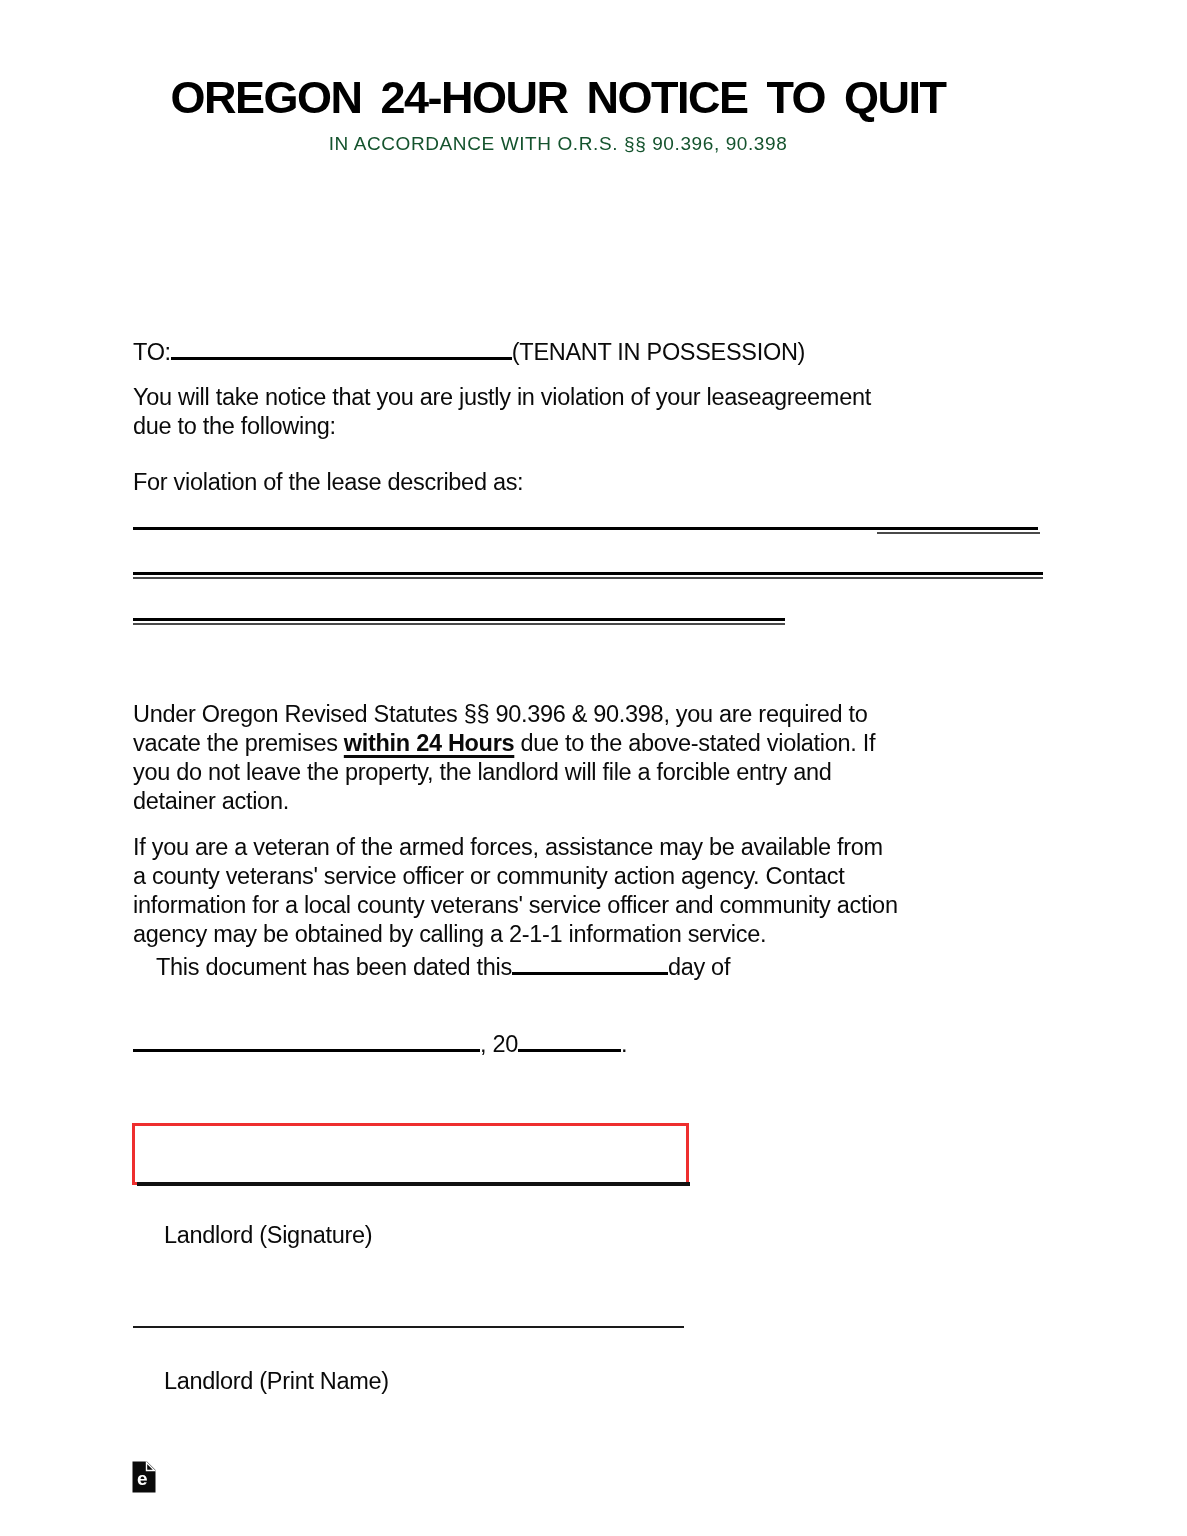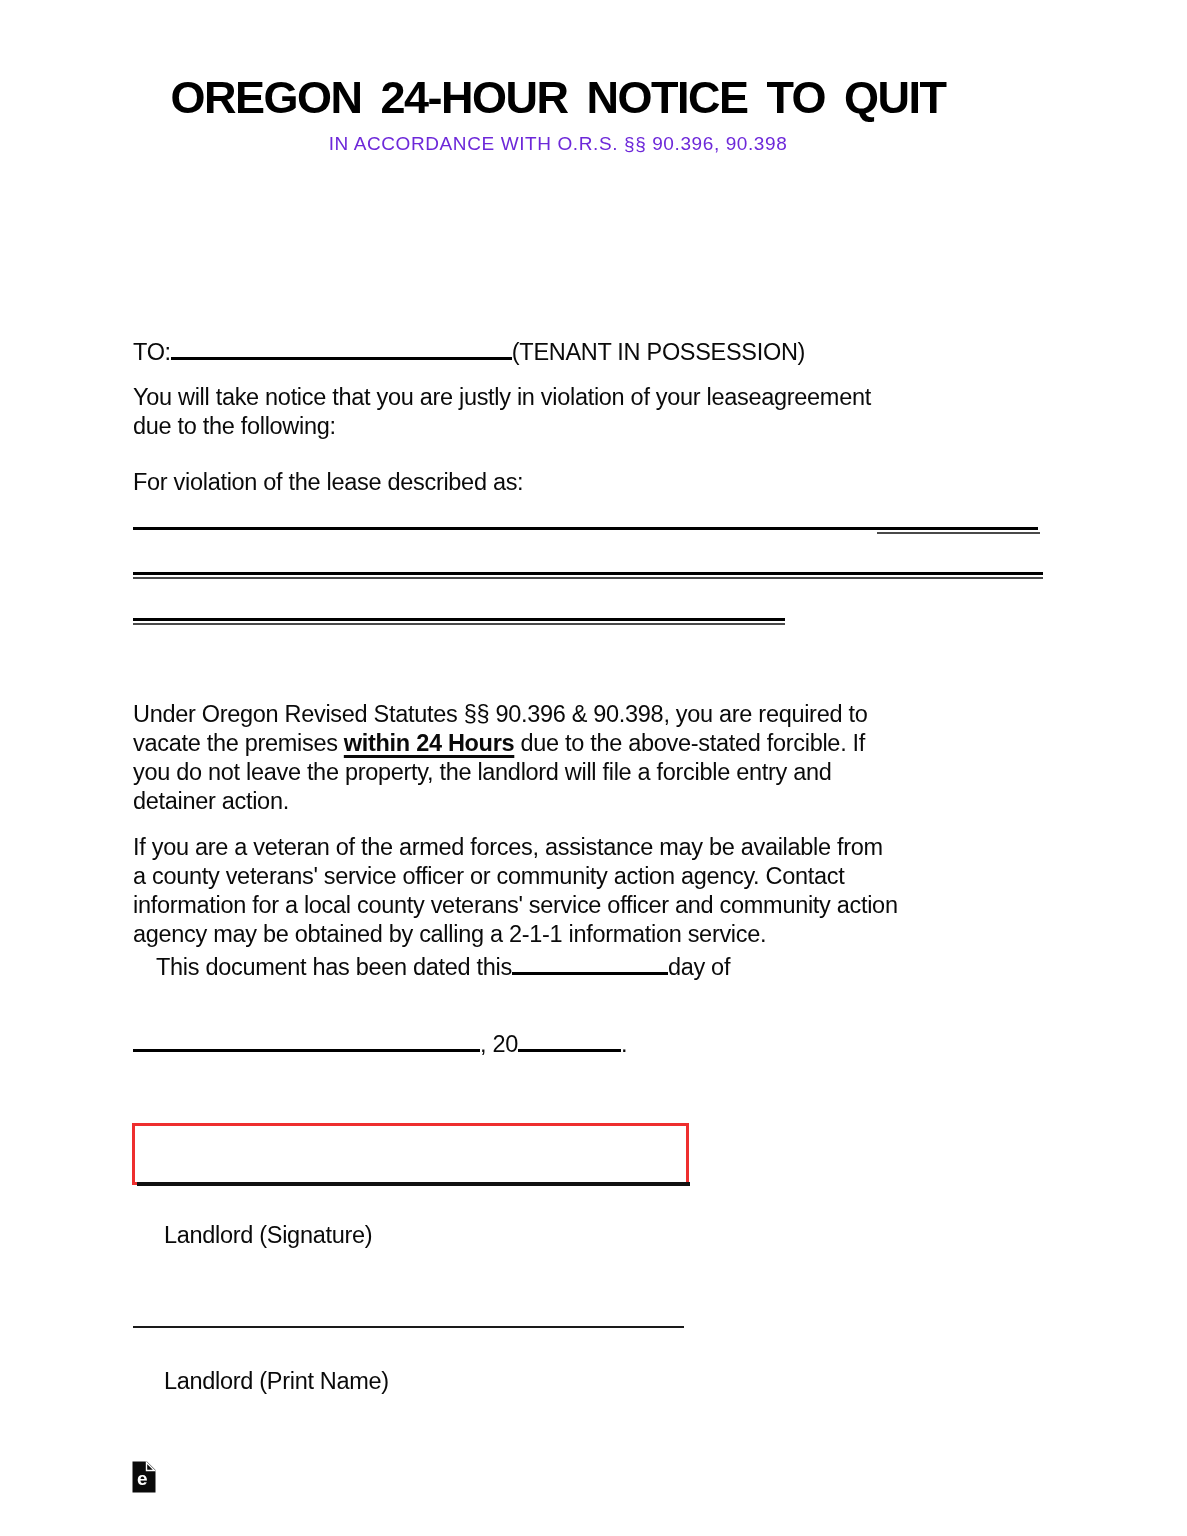--- a/index.html
+++ b/index.html
@@ -23,21 +23,21 @@
     word-spacing: 8px;
     color: #000;
   }
   .doc-subtitle {
     position: absolute;
     top: 133px; left: 0;
     width: 100%;
     text-align: center;
     font-size: 19px;
     letter-spacing: 0.6px;
-    color: #6d28d9;
+    color: #14532d;
   }
   .bodytext {
     font-size: 23.5px;
     line-height: 29px;
     letter-spacing: -0.3px;
     color: #0a0a0a;
   }
   .abs { position: absolute; left: 133px; }
   .blank {
     display: inline-block;
@@ -104,21 +104,21 @@
   <div class="rule rule-thin" style="left:877px; top:532px; width:163px;"></div>
 
   <div class="rule" style="left:133px; top:572px; width:910px;"></div>
   <div class="rule rule-thin" style="left:133px; top:577px; width:910px;"></div>
 
   <div class="rule" style="left:133px; top:618px; width:652px;"></div>
   <div class="rule rule-thin" style="left:133px; top:623px; width:652px;"></div>
 
   <div class="abs bodytext" style="top:700px; width:1010px;">
     <div>Under Oregon Revised Statutes §§ 90.396 &amp; 90.398, you are required to</div>
-    <div class="prewrap"><span>vacate the premises </span><span class="bold-underline">within 24 Hours</span><span> due to the above-stated forcible. If</span></div>
+    <div class="prewrap"><span>vacate the premises </span><span class="bold-underline">within 24 Hours</span><span> due to the above-stated violation. If</span></div>
     <div>you do not leave the property, the landlord will file a forcible entry and</div>
     <div>detainer action.</div>
   </div>
 
   <div class="abs bodytext pre" style="top:833px;">If you are a veteran of the armed forces, assistance may be available from
 a county veterans' service officer or community action agency. Contact
 information for a local county veterans' service officer and community action
 agency may be obtained by calling a 2-1-1 information service.</div>
 
   <div class="abs bodytext" style="top:948px;margin-left:23px;">

